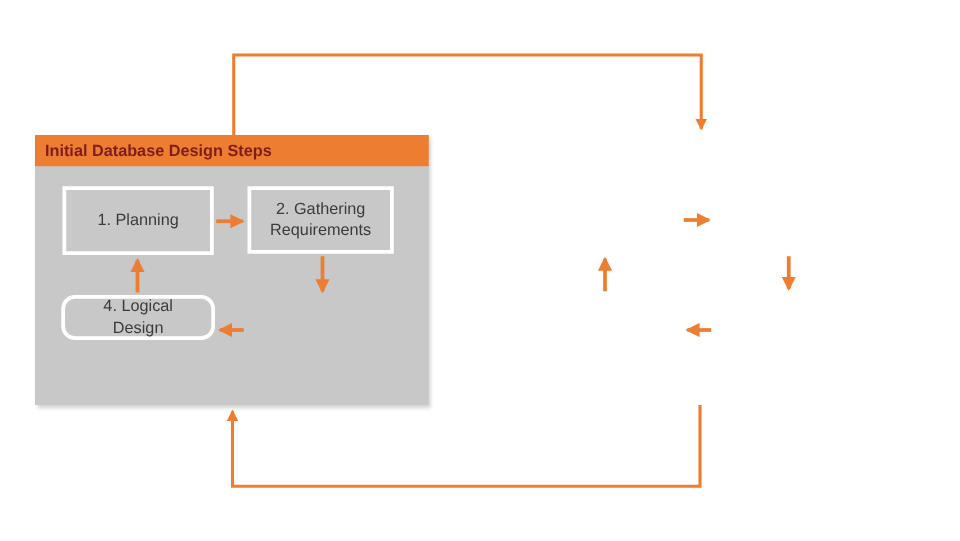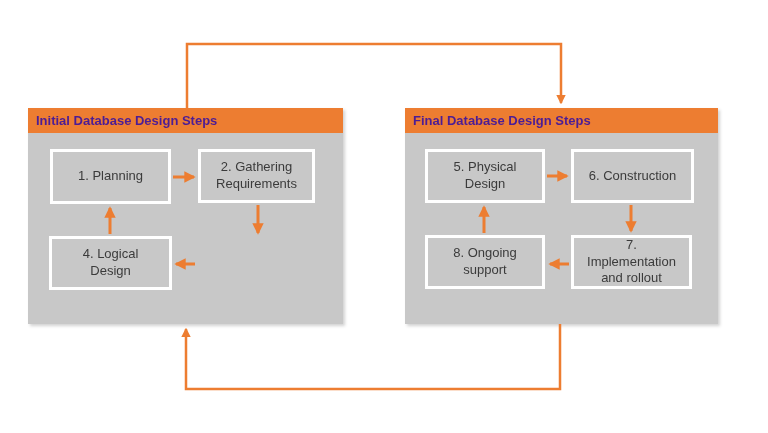--- a/index.html
+++ b/index.html
@@ -22,21 +22,21 @@
     background: #c8c8c8;
     box-shadow: 2px 2px 3px rgba(0,0,0,0.18);
   }
   .panel-left  { left: 28px;  top: 108px; width: 315px; height: 216px; }
   .panel-right { left: 405px; top: 108px; width: 313px; height: 216px; }
   .panel-header {
     position: absolute;
     left: 0; top: 0; right: 0;
     height: 25px;
     background: #ed7d31;
-    color: #4c1d95;
+    color: #7f1d1d;
     font-size: 13px;
     font-weight: bold;
     display: flex;
     align-items: center;
     padding-left: 8px;
     box-sizing: border-box;
   }
   .step-box {
     position: absolute;
     background: #c8c8c8;
@@ -49,46 +49,39 @@
     align-items: center;
     justify-content: center;
     text-align: center;
     padding: 0 14px;
   }
   .step-box.narrow { padding: 0 6px; }
   
   .box-1 { left: 22px;  top: 41px;  width: 121px; height: 55px; }
   .box-2 { left: 170px; top: 41px;  width: 117px; height: 54px; }
   .box-3 { left: 168px; top: 129px; width: 124px; height: 53px; }
-  .box-4 { left: 21px;  top: 128px; width: 123px; height: 54px; }
+  .box-4 { left: 21px;  top: 128px; width: 123px; height: 36px; border-radius: 11px; }
   
   .box-5 { left: 20px;  top: 41px;  width: 120px; height: 54px; }
   .box-6 { left: 166px; top: 41px;  width: 123px; height: 54px; }
   .box-7 { left: 166px; top: 127px; width: 121px; height: 54px; }
   .box-8 { left: 20px;  top: 127px; width: 120px; height: 54px; }
 </style>
 </head>
 <body>
 
 <div class="canvas">
 
   <div class="panel panel-left">
     <div class="panel-header">Initial Database Design Steps</div>
     <div class="step-box box-1">1. Planning</div>
     <div class="step-box box-2 narrow">2. Gathering Requirements</div>
     <div class="step-box box-4">4. Logical Design</div>
   </div>
 
-  <div class="panel panel-right">
-    <div class="panel-header">Final Database Design Steps</div>
-    <div class="step-box box-5">5. Physical Design</div>
-    <div class="step-box box-6">6. Construction</div>
-    <div class="step-box box-7">7. Implementation and rollout</div>
-    <div class="step-box box-8 narrow">8. Ongoing support</div>
-  </div>
 
   <svg class="connector-layer" width="768" height="433" viewBox="0 0 768 433" xmlns="http://www.w3.org/2000/svg">
     <defs>
       <marker id="ah" viewBox="0 0 10 10" refX="8.5" refY="5" markerWidth="3.8" markerHeight="3.8" orient="auto-start-reverse">
         <path d="M0,0 L10,5 L0,10 z" fill="#ed7d31"></path>
       </marker>
     </defs>
 
     <path d="M187,108 L187,44 L561,44 L561,103" fill="none" stroke="#ed7d31" stroke-width="2.5" marker-end="url(#ah)"></path>
 

